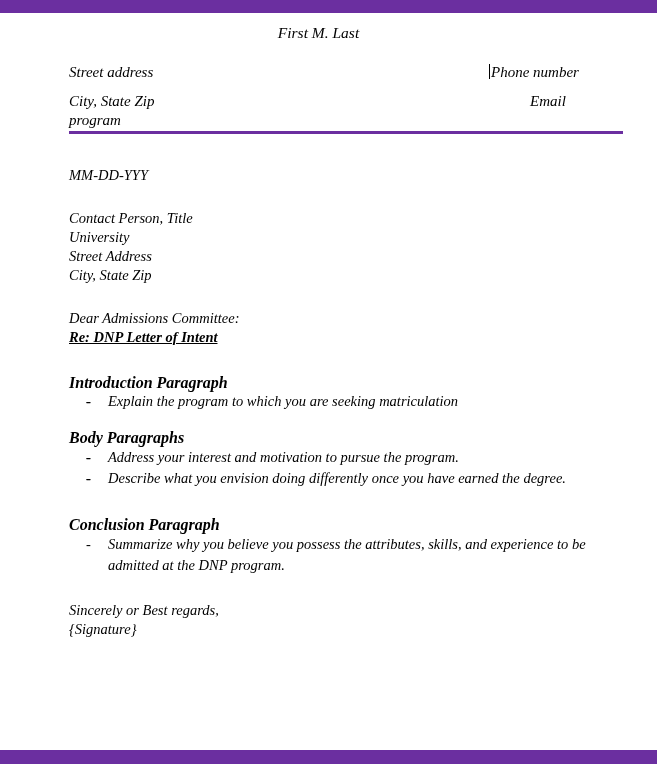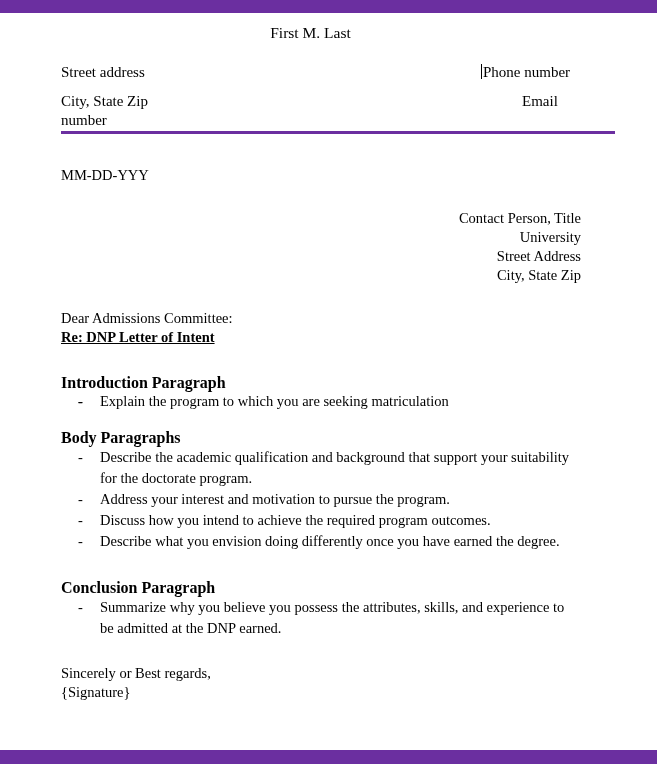--- a/index.html
+++ b/index.html
@@ -28,23 +28,24 @@
   .bar-bottom {
     position: absolute;
     left: 0;
     top: 750px;
     width: 657px;
     height: 14px;
     background: #6b2fa0;
   }
   .content {
     position: absolute;
-    left: 0;
+    left: 8px;
     top: 13px;
     width: 621px;
+    font-style: italic;
   }
   .letterhead-title {
     text-align: center;
     font-size: 15.5px;
     line-height: 1;
     padding-top: 12px;
   }
   .contact-row {
     position: relative;
     margin-left: 61px;
@@ -90,21 +91,21 @@
     height: 3px;
     background: #6b2fa0;
   }
   .body-block {
     margin-left: 61px;
     margin-right: 40px;
     font-size: 14.5px;
     line-height: 19px;
   }
   .date-line { margin-top: 36px; }
-  .addr-block { margin-top: 24px; text-align: right; }
+  .addr-block { margin-top: 24px; }
   .addr-block div { line-height: 19px; }
   .salutation { margin-top: 24px; }
   .subject {
     font-weight: bold;
     text-decoration: underline;
     display: inline-block;
   }
   .section-head {
     font-weight: bold;
     font-size: 16px;
@@ -154,21 +155,21 @@
     <div class="contact-row row-street">
       <span class="left">Street address</span>
       <span class="right"><span class="caret"></span><span>Phone number</span></span>
     </div>
 
     <div class="contact-row row-city">
       <span class="left">City, State Zip</span>
       <span class="right-email">Email</span>
     </div>
 
-    <div class="addr-cont">number</div>
+    <div class="addr-cont">program</div>
 
     <div class="divider"></div>
 
     <div class="body-block">
 
       <div class="date-line">MM-DD-YYY</div>
 
       <div class="addr-block">
         <div>Contact Person, Title</div>
         <div>University</div>
@@ -183,29 +184,29 @@
       </div>
 
       <div class="section-head head-intro">Introduction Paragraph</div>
       <ul class="dash-list list-intro">
         <li><span class="dash">-</span></li>
         <li><span class="dash">-</span><span>Explain the program to which you are seeking matriculation</span></li>
       </ul>
 
       <div class="section-head head-body">Body Paragraphs</div>
       <ul class="dash-list spaced list-body">
-        <li><span class="dash">-</span><span>Describe the academic qualification and background that support your suitability for the doctorate program.</span></li>
+        <li><span class="dash">-</span></li>
         <li><span class="dash">-</span><span>Address your interest and motivation to pursue the program.</span></li>
-        <li><span class="dash">-</span><span>Discuss how you intend to achieve the required program outcomes.</span></li>
+        <li><span class="dash">-</span></li>
         <li><span class="dash">-</span><span>Describe what you envision doing differently once you have earned the degree.</span></li>
       </ul>
 
       <div class="section-head head-conclusion">Conclusion Paragraph</div>
       <ul class="dash-list spaced list-conclusion">
-        <li><span class="dash">-</span><span>Summarize why you believe you possess the attributes, skills, and experience to be admitted at the DNP earned.</span></li>
+        <li><span class="dash">-</span><span>Summarize why you believe you possess the attributes, skills, and experience to be admitted at the DNP program.</span></li>
       </ul>
 
       <div class="closing">
         <div>Sincerely or Best regards,</div>
         <div>{Signature}</div>
       </div>
 
     </div>
   </div>
 

